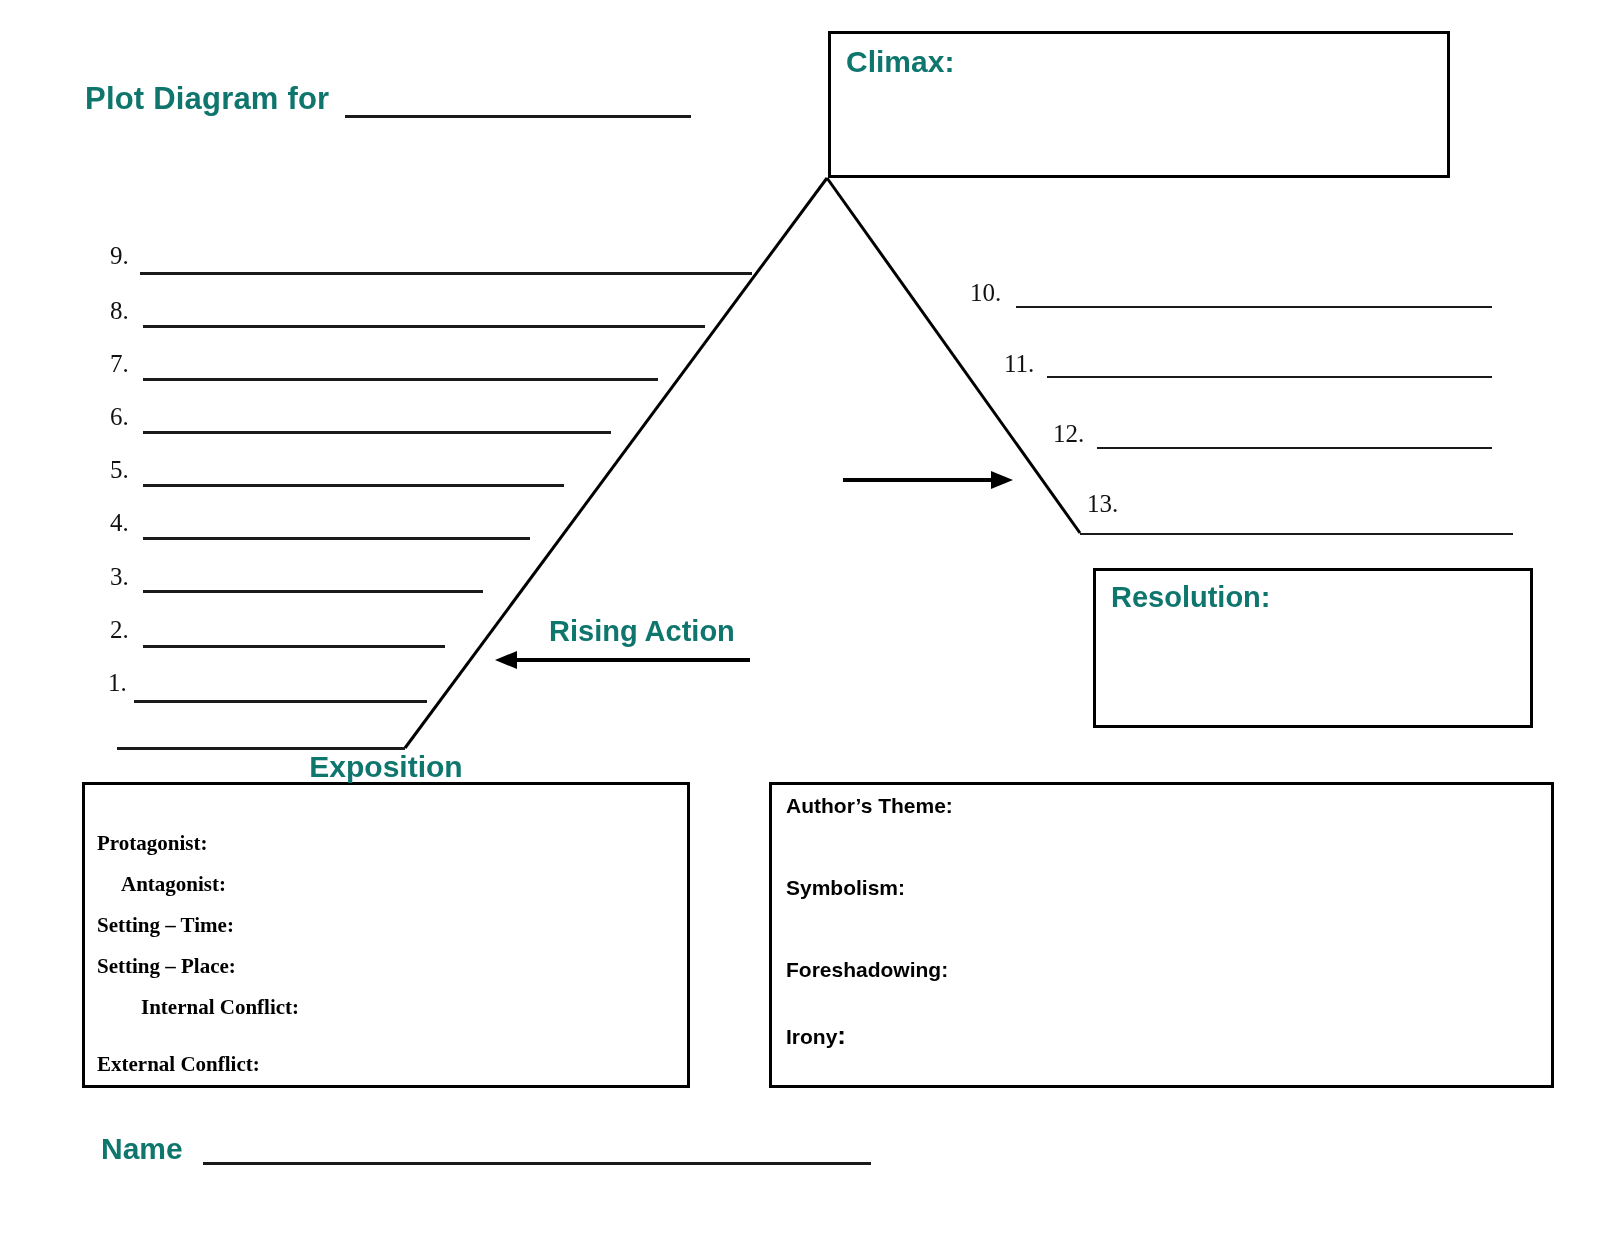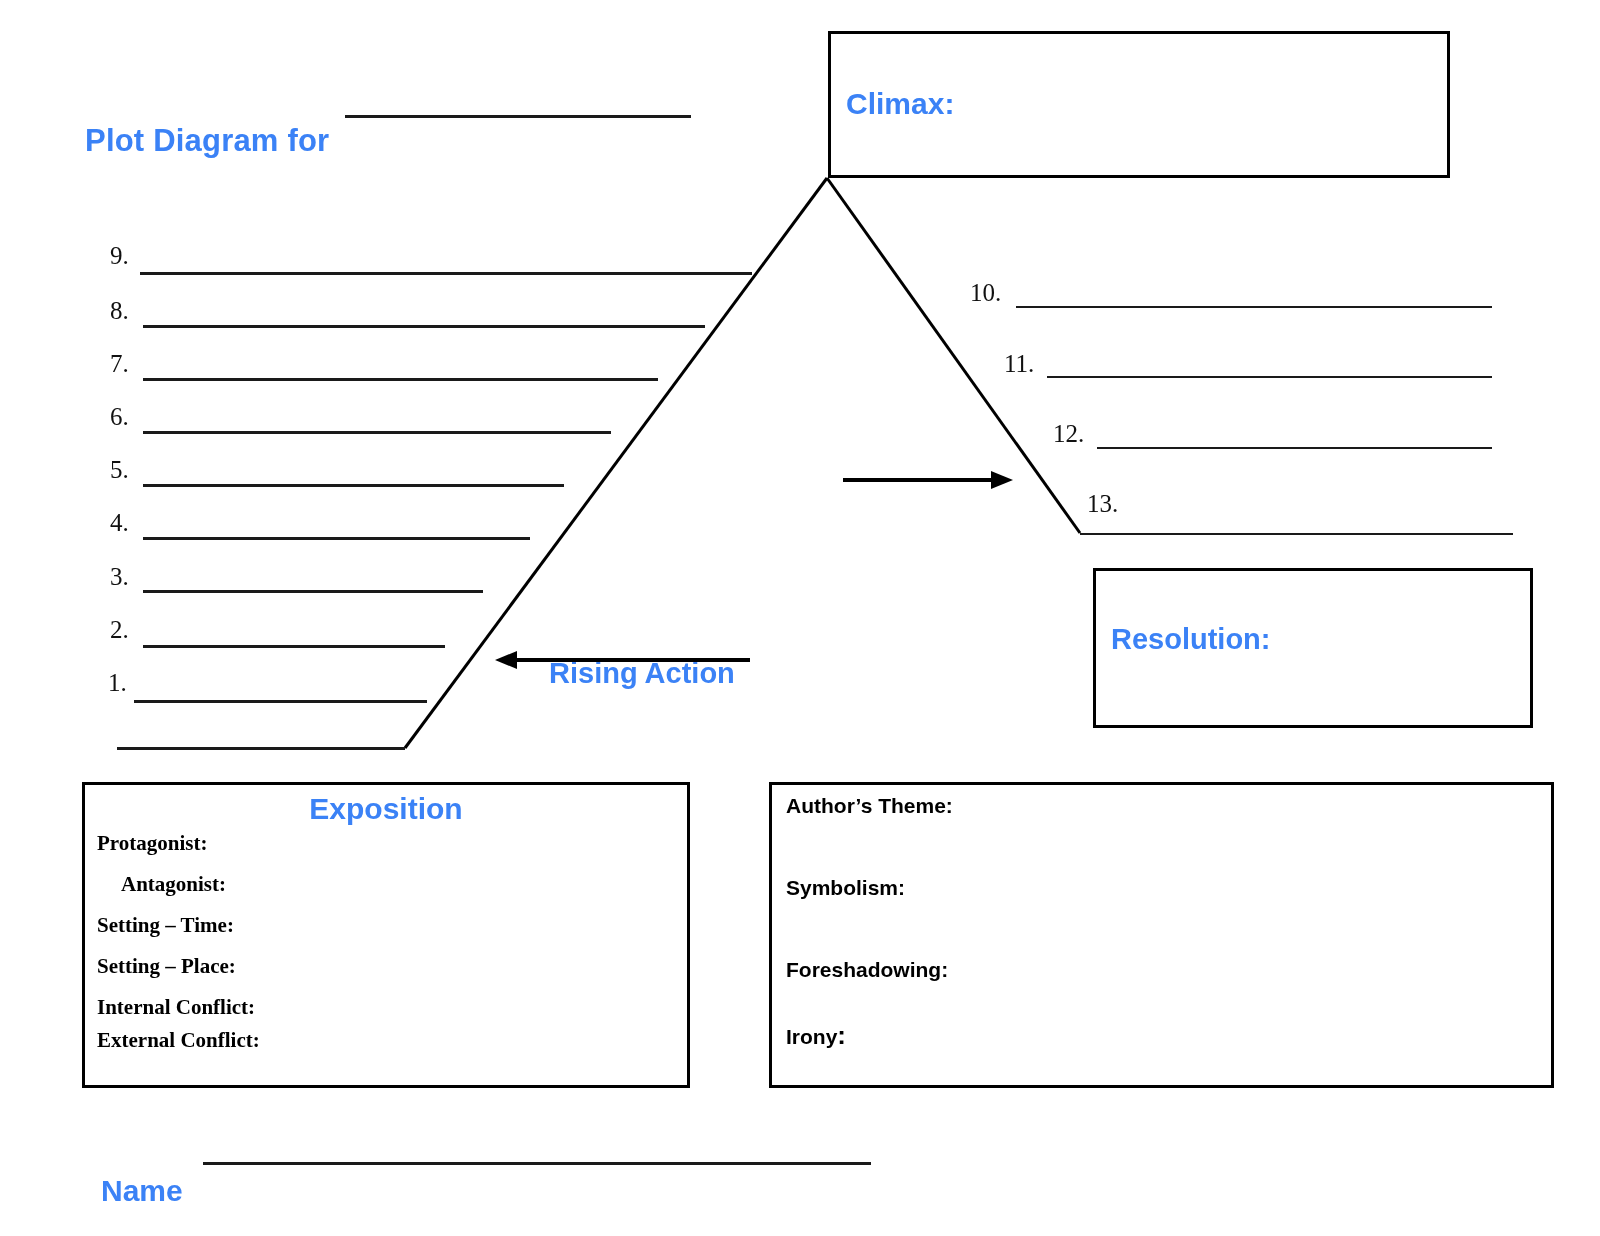--- a/index.html
+++ b/index.html
@@ -15,24 +15,23 @@
     overflow: hidden;
     font-family: "Liberation Sans", sans-serif;
     color: #000000;
   }
 
   
   .hd {
     position: absolute;
     font-family: "Liberation Sans", sans-serif;
     font-weight: bold;
-    color: #3b82f6;
-    white-space: nowrap;
-    line-height: 1;
-    margin-top: 42px;
+    color: #0f766e;
+    white-space: nowrap;
+    line-height: 1;
   }
 
   
   .num {
     position: absolute;
     font-family: "Liberation Serif", serif;
     font-weight: normal;
     font-size: 25px;
     color: #111;
     line-height: 1;
@@ -186,22 +185,22 @@
   <div class="box" id="resolution-box"></div>
   <div class="hd" id="resolution-label">Resolution:</div>
 
   <div class="box" id="exposition-box"></div>
   <div class="hd" id="exposition-title">Exposition</div>
   <div id="exposition-fields">
       <div class="expo-field" style="top: 833px;">Protagonist:</div>
       <div class="expo-field" style="top: 874px; margin-left: 24px;">Antagonist:</div>
       <div class="expo-field" style="top: 915px;">Setting – Time:</div>
       <div class="expo-field" style="top: 956px;">Setting – Place:</div>
-      <div class="expo-field" style="top: 997px;">Internal Conflict:</div>
-      <div class="expo-field" style="top: 1030px;">External Conflict:</div>
+      <div class="expo-field" style="top: 997px; margin-left: 44px;">Internal Conflict:</div>
+      <div class="expo-field" style="top: 1054px;">External Conflict:</div>
     </div>
 
   <div class="box" id="themes-box"></div>
   <div id="theme-fields">
       <div class="theme-field" style="top: 795px;">Author’s Theme:</div>
       <div class="theme-field" style="top: 877px;">Symbolism:</div>
       <div class="theme-field" style="top: 959px;">Foreshadowing:</div>
       <div class="theme-field" style="top: 1022px; text-align: center;">Irony<span class="big-colon">:</span></div>
     </div>
 

